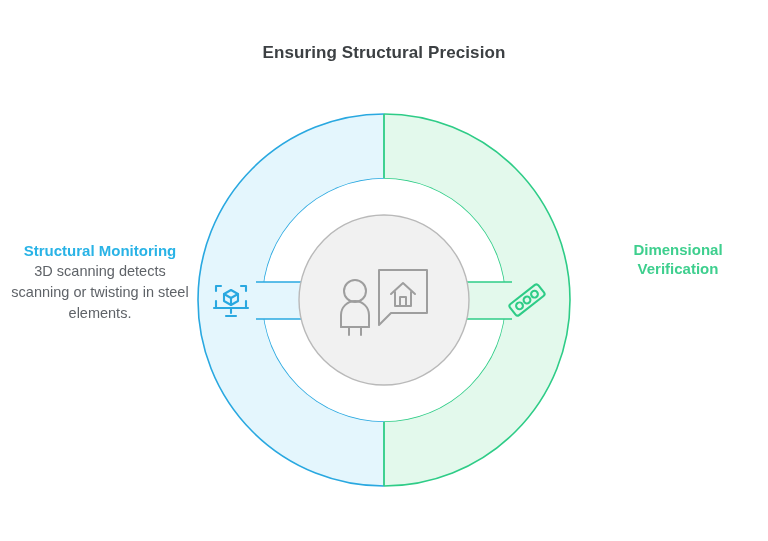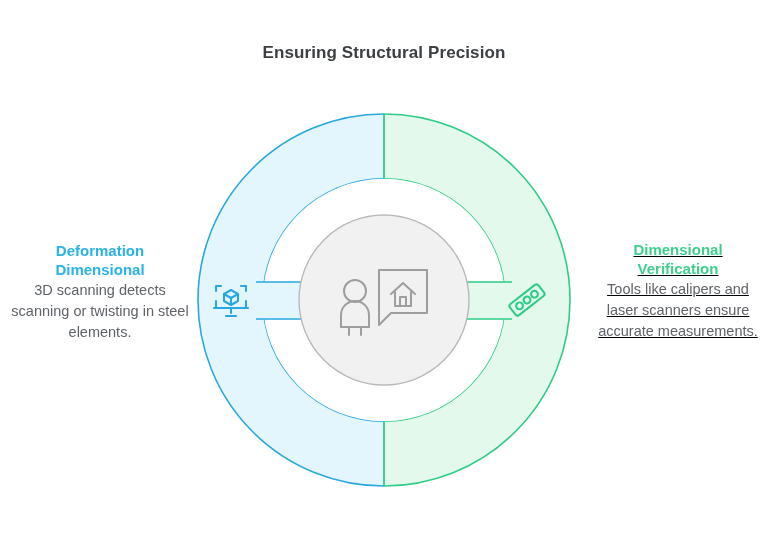--- a/index.html
+++ b/index.html
@@ -59,21 +59,20 @@
   }
   .side-left {
     left: 10px;
     top: 241px;
     width: 180px;
   }
   .side-right {
     left: 592px;
     top: 240px;
     width: 172px;
-    text-decoration: underline;
   }
   .side-heading {
     font-size: 15px;
     font-weight: bold;
     line-height: 19px;
     margin: 0 0 1px 0;
   }
   .side-heading.blue  { color: #29b3e6; }
   .side-heading.green { color: #3ecf8e; }
   .side-body {
@@ -102,27 +101,26 @@
   .center-icon svg { display: block; width: 98px; height: 72px; }
 </style>
 </head>
 <body>
 
 <div id="infographic">
 
   <div class="title">Ensuring Structural Precision</div>
 
   <div class="side side-left">
-    <div class="side-heading blue">Deformation Dimensional</div>
+    <div class="side-heading blue">Structural Monitoring</div>
     <div class="side-body">3D scanning detects scanning or twisting in steel elements.</div>
   </div>
 
   <div class="side side-right">
     <div class="side-heading green">Dimensional Verification</div>
-    <div class="side-body">Tools like calipers and laser scanners ensure accurate measurements.</div>
   </div>
 
   <div class="stage">
     <svg viewBox="0 0 376 377" xmlns="http://www.w3.org/2000/svg">
       <defs>
 
         <clipPath id="clipLeftHalf">
           <rect x="-10" y="-10" width="198" height="397"></rect>
         </clipPath>
         <clipPath id="clipRightHalf">

